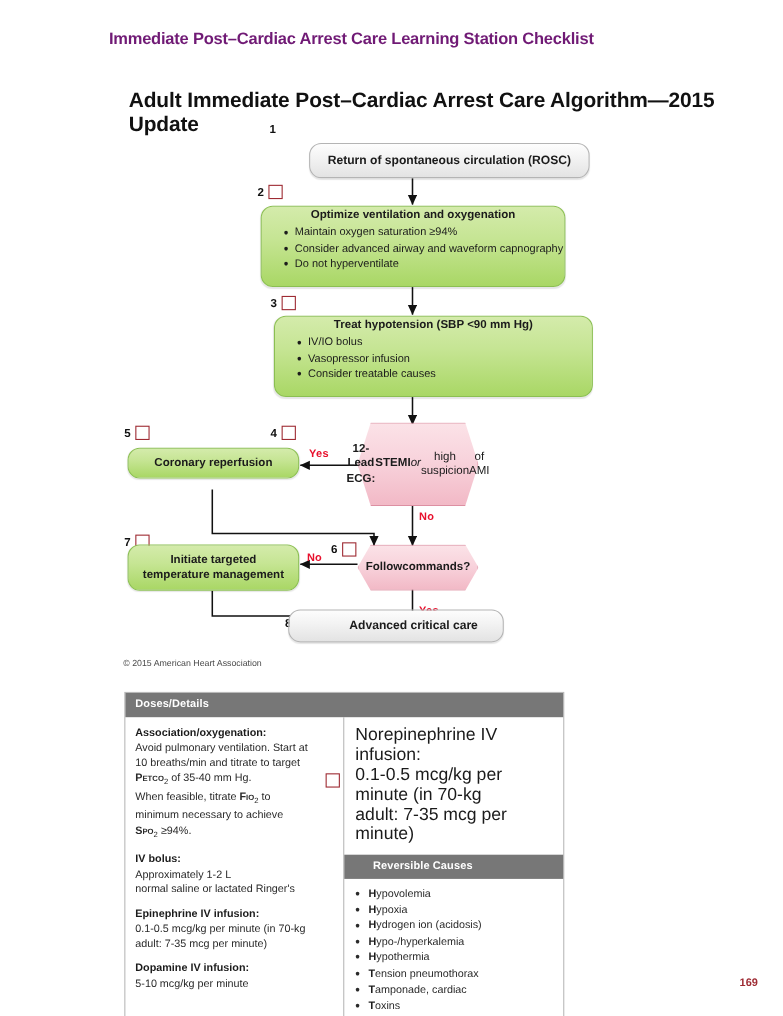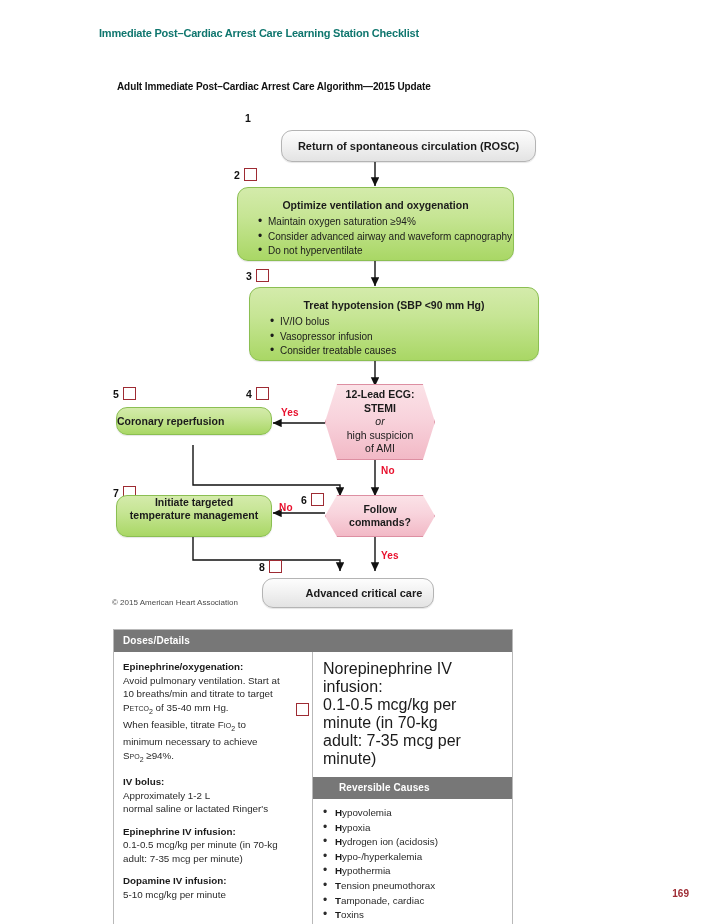--- a/index.html
+++ b/index.html
@@ -2,53 +2,53 @@
 <html><head>
 <meta charset="utf-8">
 <style>
   html,body{margin:0;padding:0;background:#fff;}
   body{width:712px;height:924px;position:relative;overflow:hidden;
        font-family:"Liberation Sans","DejaVu Sans",sans-serif;color:#1a1a1a;
        -webkit-font-smoothing:antialiased;}
   .page{position:absolute;inset:0;}
 
   
-  .doc-title{position:absolute;left:99px;top:27px;font-size:11px;font-weight:bold;
-             letter-spacing:-0.2px;color:#0f766e;}
-  .algo-title{position:absolute;left:117px;top:81px;font-size:10px;font-weight:bold;
+  .doc-title{position:absolute;left:99px;top:27px;font-size:15px;font-weight:bold;
+             letter-spacing:-0.2px;color:#701a75;}
+  .algo-title{position:absolute;left:117px;top:81px;font-size:19px;font-weight:bold;
               letter-spacing:-0.1px;color:#111;}
 
   
   .flow{position:absolute;left:0;top:110px;width:712px;height:505px;}
   .flow svg.lines{position:absolute;left:0;top:0;width:712px;height:505px;}
 
   
   .node{position:absolute;box-sizing:border-box;}
   .gray-box{background:linear-gradient(to bottom,#fdfdfd 0%,#f2f2f2 45%,#e3e3e3 100%);
             border:1px solid #b4b4b4;border-radius:11px;
             display:flex;align-items:center;justify-content:center;
             font-size:11px;font-weight:bold;color:#1b1b1b;
             box-shadow:0 1px 1px rgba(0,0,0,.10);}
   .green-box{background:linear-gradient(to bottom,#d4ebab 0%,#c6e594 40%,#a9d765 100%);
              border:1px solid #8bbf52;border-radius:11px;
              box-shadow:0 1px 1px rgba(0,0,0,.10);}
-  .green-box .hd{font-size:10.5px;font-weight:bold;text-align:center;padding-top:11px;color:#1b1b1b;}
+  .green-box .hd{font-size:10.5px;font-weight:bold;text-align:center;padding-top:1px;color:#1b1b1b;}
   .green-box ul{margin:4px 0 0 0;padding:0 0 0 20px;list-style:none;}
   .green-box li{font-size:10px;color:#1b1b1b;line-height:14.5px;position:relative;padding-left:10px;}
   .green-box li:before{content:"\2022";position:absolute;left:0;top:-1px;font-size:12px;}
-  .green-centered{display:flex;align-items:center;text-align:center;
+  .green-centered{display:flex;align-items:center;justify-content:center;text-align:center;
                   font-size:10.5px;font-weight:bold;line-height:13px;color:#1b1b1b;}
 
   
   .hex{position:absolute;}
   .hex .shape{position:absolute;inset:0;
        background:linear-gradient(to bottom,#fbe2e7 0%,#f8d3dc 45%,#f2b9c6 100%);
        border:1px solid #dd8fa2;
        clip-path:polygon(11% 0%,89% 0%,100% 50%,89% 100%,11% 100%,0% 50%);}
-  .hex .txt{position:relative;width:100%;height:100%;display:flex;flex-direction:column;
+  .hex .txt{position:relative;width:100%;height:100%;display:flex;flex-direction:row;
             align-items:center;justify-content:center;text-align:center;
             font-size:10.5px;line-height:13.5px;color:#1b1b1b;}
   .hex .b{font-weight:bold;}
   .hex .it{font-style:italic;}
 
   
   .step{position:absolute;display:flex;align-items:center;gap:4px;}
   .step .num{font-size:10.5px;font-weight:bold;color:#111;}
   .chk{width:13px;height:13px;box-sizing:border-box;background:#fff;border:1.6px solid #9e2b33;display:inline-block;}
 
@@ -64,21 +64,21 @@
   .cols{display:flex;align-items:stretch;}
   .col-l{width:199px;box-sizing:border-box;border-right:1px solid #b9b9b9;padding:8px 9px 10px 9px;}
   .col-r{flex:1;box-sizing:border-box;}
   .col-r .pad{padding:8px 9px 9px 10px;}
   .sub-head{background:#777777;color:#fff;font-size:10px;font-weight:bold;
             padding:5px 9px 6px 26px;letter-spacing:0.1px;}
   .blk{margin-bottom:9px;}
   .blk:last-child{margin-bottom:0;}
   .blk .t{font-size:9.8px;font-weight:bold;color:#1b1b1b;line-height:13.5px;}
   .blk .d{font-size:9.8px;color:#2a2a2a;line-height:13.5px;}
-  .sc{font-variant:small-caps;}
+  .sc{font-variant:small-caps;font-weight:bold;}
   sub{font-size:7px;}
   .causes{list-style:none;margin:0;padding:7px 0 8px 0;}
   .causes li{font-size:9.8px;color:#2a2a2a;line-height:14.6px;padding-left:22px;position:relative;}
   .causes li:before{content:"\2022";position:absolute;left:10px;top:-1px;font-size:12px;color:#2a2a2a;}
   .causes li b{font-weight:bold;color:#1b1b1b;}
   .tbl-chk{position:absolute;left:296px;top:703px;}
 
   .pageno{position:absolute;right:23px;top:888px;font-size:10px;font-weight:bold;color:#9e2b33;}
 </style>
 </head>
@@ -197,36 +197,36 @@
     </div>
     <div class="node green-box green-centered" style="left:116px;top:385px;width:156px;height:42px;flex-direction:column;">
       <span>Initiate targeted</span>
       <span>temperature management</span>
     </div>
 
     <div class="step" style="left:259px;top:450px;">
       <span class="num">8</span>
       <span class="chk"></span>
     </div>
-    <div class="node gray-box" style="left:262px;top:468px;width:172px;height:30px;padding-left:32px;">
+    <div class="node gray-box" style="left:262px;top:444px;width:196px;height:30px;padding-left:32px;">
       <span>Advanced critical care</span>
     </div>
 
   </div>
 
   <div class="copyright">© 2015 American Heart Association</div>
 
   <div class="table">
     <div class="tbl-head">Doses/Details</div>
     <div class="cols">
 
       <div class="col-l">
 
         <div class="blk">
-          <div class="t">Epinephrine/oxygenation:</div>
+          <div class="t">Association/oxygenation:</div>
           <div class="d">Avoid pulmonary ventilation. Start at</div>
           <div class="d">10 breaths/min and titrate to target</div>
           <div class="d"><span class="sc">Petco</span><sub>2</sub> of 35-40 mm Hg.</div>
           <div class="d">When feasible, titrate <span class="sc">Fio</span><sub>2</sub> to</div>
           <div class="d">minimum necessary to achieve</div>
           <div class="d"><span class="sc">Spo</span><sub>2</sub> ≥94%.</div>
         </div>
 
         <div class="blk">
           <div class="t">IV bolus:</div>

